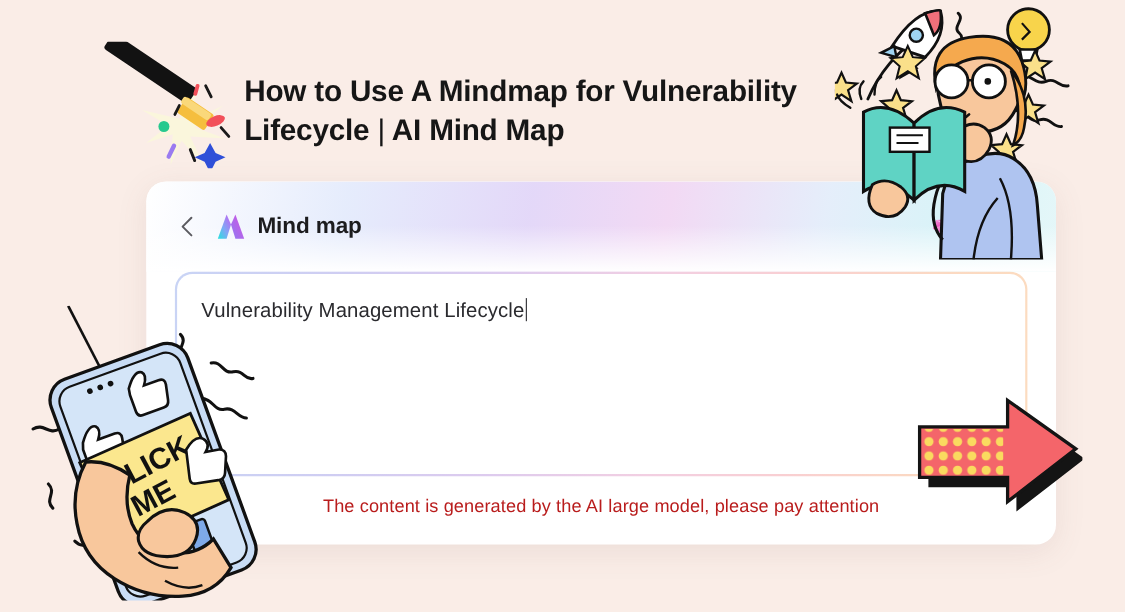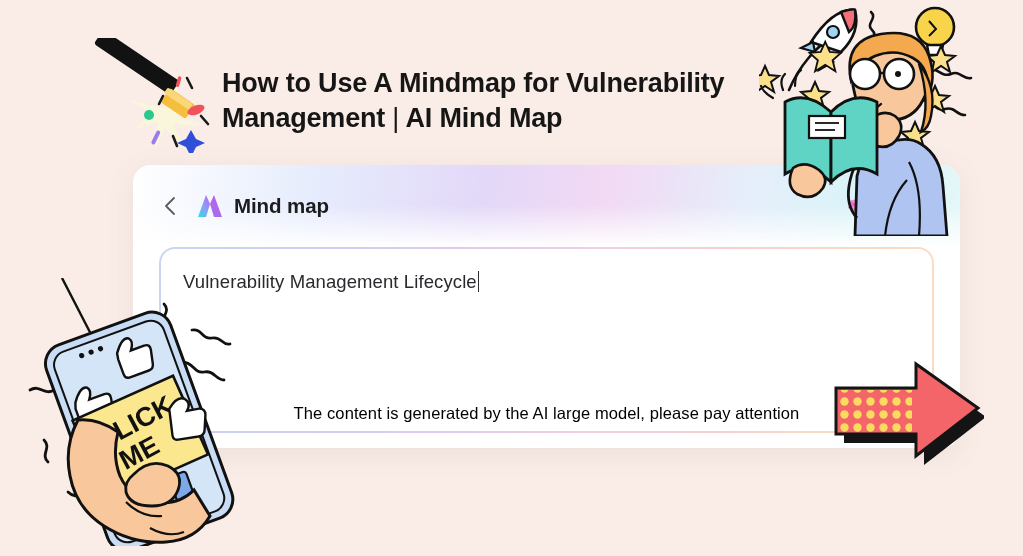--- a/index.html
+++ b/index.html
@@ -24,21 +24,21 @@
   }
   .title-sep { display: inline-block; font-weight: 400; color: #161616; }
 
   
   .wand-wrap { position: absolute; left: 85px; top: 38px; width: 135px; height: 115px; z-index: 5; }
 
   
   .dialog {
     position: absolute;
     left: 133px; top: 165px;
-    width: 827px; height: 283px;
+    width: 827px; height: 330px;
     background: #ffffff;
     border-radius: 18px;
     box-shadow: 0 6px 28px rgba(120,90,90,0.10);
     overflow: hidden;
     z-index: 3;
   }
   .dialog-sheen {
     position: absolute; left: 0; top: 0; width: 100%; height: 82px;
     background: linear-gradient(100deg,
        rgba(255,255,255,1) 0%,
@@ -109,34 +109,34 @@
   }
 
   
   .dlg-footer {
     position: absolute; left: 0; bottom: 0;
     width: 100%; height: 62px;
     display: flex; align-items: flex-start; justify-content: center;
     padding-top: 18px;
   }
   .disclaimer {
-    font-size: 16.5px; color: #000000; letter-spacing: 0.1px;
+    font-size: 16.5px; color: #b91c1c; letter-spacing: 0.1px;
   }
 
   
   .illus-thinker { position: absolute; right: -4px; top: -6px; width: 268px; height: 242px; z-index: 8; }
   .illus-phone   { position: absolute; left: 26px; top: 278px; width: 228px; height: 268px; z-index: 8; }
   .illus-arrow   { position: absolute; left: 812px; top: 356px; width: 172px; height: 122px; z-index: 8; }
 </style>
 </head>
 <body style="background: rgb(250, 237, 231);">
 
 <h1 class="page-title">
   <span>How to Use A Mindmap for Vulnerability</span><br>
-  <span>Management</span>
+  <span>Lifecycle</span>
   <span class="title-sep">|</span>
   <span>AI Mind Map</span>
 </h1>
 
 <div class="wand-wrap">
   <svg viewBox="0 0 135 115" width="135" height="115">
 
     <g fill="#FAF6DC">
       <path d="M78 70 L95 40 L88 72 L118 58 L92 78 L120 88 L88 86 L100 112 L80 90 L70 112 L72 84 L48 92 L68 76 L44 62 Z"></path>
     </g>

